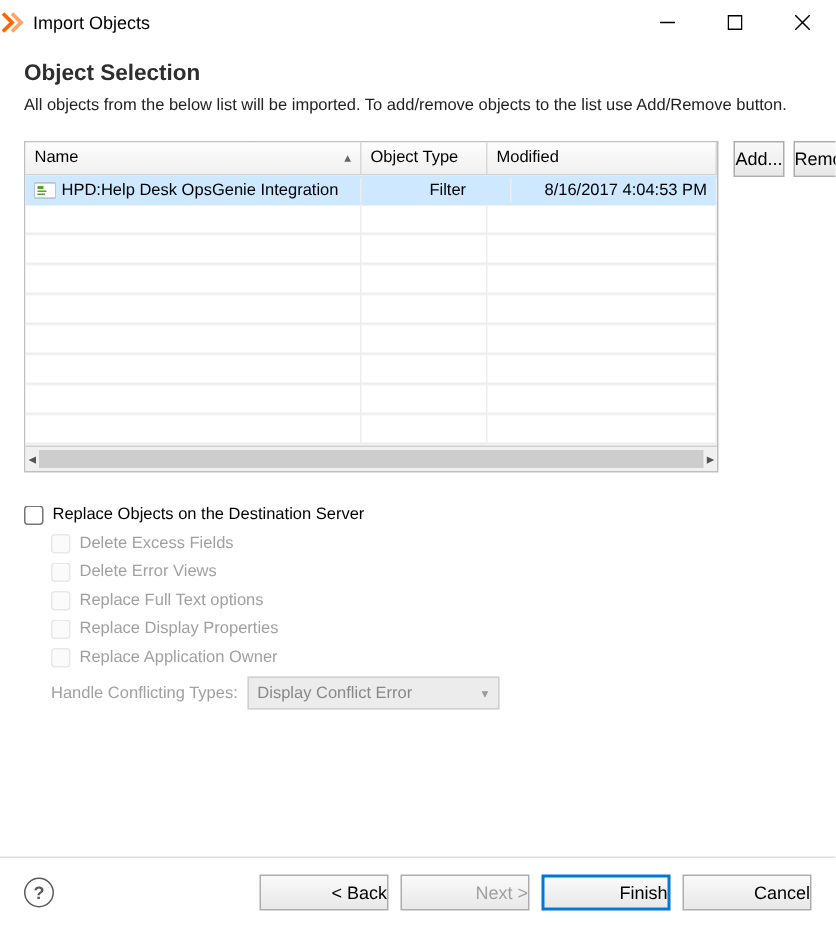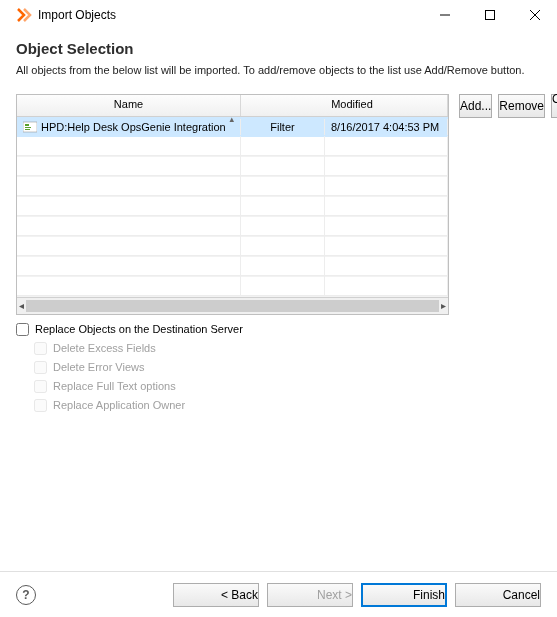--- a/index.html
+++ b/index.html
@@ -1,56 +1,56 @@
 <!DOCTYPE html>
 <html><head>
 <meta charset="utf-8">
 <style>
 * { box-sizing: border-box; margin: 0; padding: 0; }
 body { font-family: "Segoe UI", Tahoma, sans-serif; font-size: 12px; color: #000; background: #fff; width: 557px; height: 617px; overflow: hidden; }
 
-.titlebar { height: 30px; display: flex; align-items: center; padding-left: 16px; background: #fff; }
+.titlebar { height: 30px; display: flex; align-items: center; padding-left: 0; background: #fff; }
 .titlebar .logo { width: 16px; height: 16px; margin-right: 6px; }
 .titlebar .title { flex: 1; font-size: 12px; color: #000; }
 .winbtns { display: flex; height: 100%; }
 .winbtn { width: 45px; height: 100%; display: flex; align-items: center; justify-content: center; }
 .winbtn svg { width: 10px; height: 10px; }
 
 .content { padding: 8px 16px 0 16px; }
 .heading { font-size: 15px; font-weight: bold; color: #2e2e2e; margin-bottom: 6px; margin-top: 2px; }
 .desc { font-size: 11px; color: #222; line-height: 1.35; margin-bottom: 16px; }
 
 .mainrow { display: flex; gap: 10px; }
 .tablewrap { flex: 1; border: 1px solid #bfbfbf; }
 .thead { display: flex; background: linear-gradient(#fdfdfd,#f0f0f0); border-bottom: 1px solid #d0d0d0; height: 22px; }
-.th { padding: 3px 6px; border-right: 1px solid #d8d8d8; font-size: 11px; display:flex; align-items:center; gap:4px;flex-direction:column;}
+.th { padding: 3px 6px; border-right: 1px solid #d8d8d8; font-size: 11px; display:flex; align-items:center; gap:4px;}
 .th-name { width: 224px; }
 .th-type { width: 84px; }
-.th-mod { flex: 1; margin-left: 16px; }
+.th-mod { flex: 1; }
 .sort-arrow { margin-left: auto; font-size: 9px; color: #666; }
 
 .tbody { height: 180px; background: #fff; }
 .tr { display: flex; height: 20px; align-items: center; }
-.tr.sel { background: #cde8ff; }
+.tr.sel { background: #cde8ff; gap: 16px; }
 .td { padding: 2px 6px; border-right: 1px solid #ededed; font-size: 11px; overflow: hidden; white-space: nowrap; }
 .td-name { width: 224px; display:flex; align-items:center; gap:4px;}
 .td-type { width: 84px; text-align: center; }
 .td-mod { flex: 1; }
 .tr.empty .td { border-right: 1px solid #ededed; border-bottom: 1px solid #ededed; height: 20px; }
 .tr.empty { border-bottom: 1px solid #f2f2f2; }
 
 .scrollrow { height: 17px; background: #f0f0f0; border-top: 1px solid #d0d0d0; display: flex; align-items: center; justify-content: space-between; padding: 0 2px; }
 .scrollarrow { font-size: 10px; color: #555; }
 .scrolltrack { flex: 1; height: 12px; margin: 0 2px; background: #f0f0f0; position: relative; }
 .scrollthumb { position: absolute; left: 0; top: 0; height: 12px; width: 100%; background: #cdcdcd; }
 
 .sidebuttons { display: flex; flex-direction: row; gap: 6px; width: 82px; }
 .btn { height: 24px; background: linear-gradient(#fafafa,#e8e8e8); border: 1px solid #adadad; font-size: 12px; text-align: center; cursor: default; display:flex; align-items:center; justify-content:center; }
 
-.options { margin-top: 8px; padding-left: 0; }
+.options { margin-top: 22px; padding-left: 0; }
 .chk { display: flex; align-items: center; gap: 6px; font-size: 11px; margin-bottom: 6px; }
 .chk input { width: 13px; height: 13px; }
 .chk.sub { margin-left: 18px; color: #a0a0a0; }
 .chk.sub input { opacity: 0.5; }
 .handle-row { margin-left: 18px; display: flex; align-items: center; gap: 6px; margin-top: 4px; }
 .handle-row .lbl { font-size: 11px; color: #a0a0a0; }
 .handle-row .sel { width: 168px; height: 22px; background: #ececec; border: 1px solid #d0d0d0; font-size: 11px; color: #888; padding-left: 6px; display:flex; align-items:center; justify-content:space-between; }
 .sel .chev { margin-right: 6px; font-size: 9px; color: #999; }
 
 .footer { position: absolute; bottom: 0; left: 0; right: 0; height: 46px; border-top: 1px solid #e0e0e0; display: flex; align-items: center; padding: 0 16px; background: #fff; }
@@ -97,20 +97,23 @@
   <div class="heading">Object Selection</div>
   <div class="desc">All objects from the below list will be imported. To add/remove objects to the list use Add/Remove button.</div>
 
   <div class="mainrow">
     <div class="tablewrap">
       <div class="thead">
         <div class="th th-name">
           <span>Name</span>
           <span class="sort-arrow">▴</span>
         </div>
+        <div class="th th-type">
+            <span>Object Type</span>
+          </div>
         <div class="th th-mod">
             <span>Modified</span>
           </div>
       </div>
       <div class="tbody">
         <div class="tr sel">
           <div class="td td-name">
             <span class="obj-icon">
               <svg viewBox="0 0 14 12">
                   <rect x="0" y="1" width="14" height="10" fill="#fff" stroke="#888" stroke-width="0.5"></rect>
@@ -199,22 +202,33 @@
     <label class="chk sub">
       <input type="checkbox" disabled="" style="">
       <span>Delete Error Views</span>
     </label>
     <label class="chk sub">
       <input type="checkbox" disabled="" style="">
       <span>Replace Full Text options</span>
     </label>
     <label class="chk sub">
       <input type="checkbox" disabled="" style="">
+      <span>Replace Display Properties</span>
+    </label>
+    <label class="chk sub">
+      <input type="checkbox" disabled="" style="">
       <span>Replace Application Owner</span>
     </label>
+    <div class="handle-row">
+      <span class="lbl">Handle Conflicting Types:</span>
+      <div class="sel">
+        <span>Display Conflict Error</span>
+        <span class="chev">▾</span>
+      </div>
+    </div>
   </div>
 </div>
 
 <div class="footer">
   <div class="help">
       <span>?</span>
     </div>
   <div class="footer-spacer"></div>
   <div class="btn">
       <span>&lt; Back</span>

